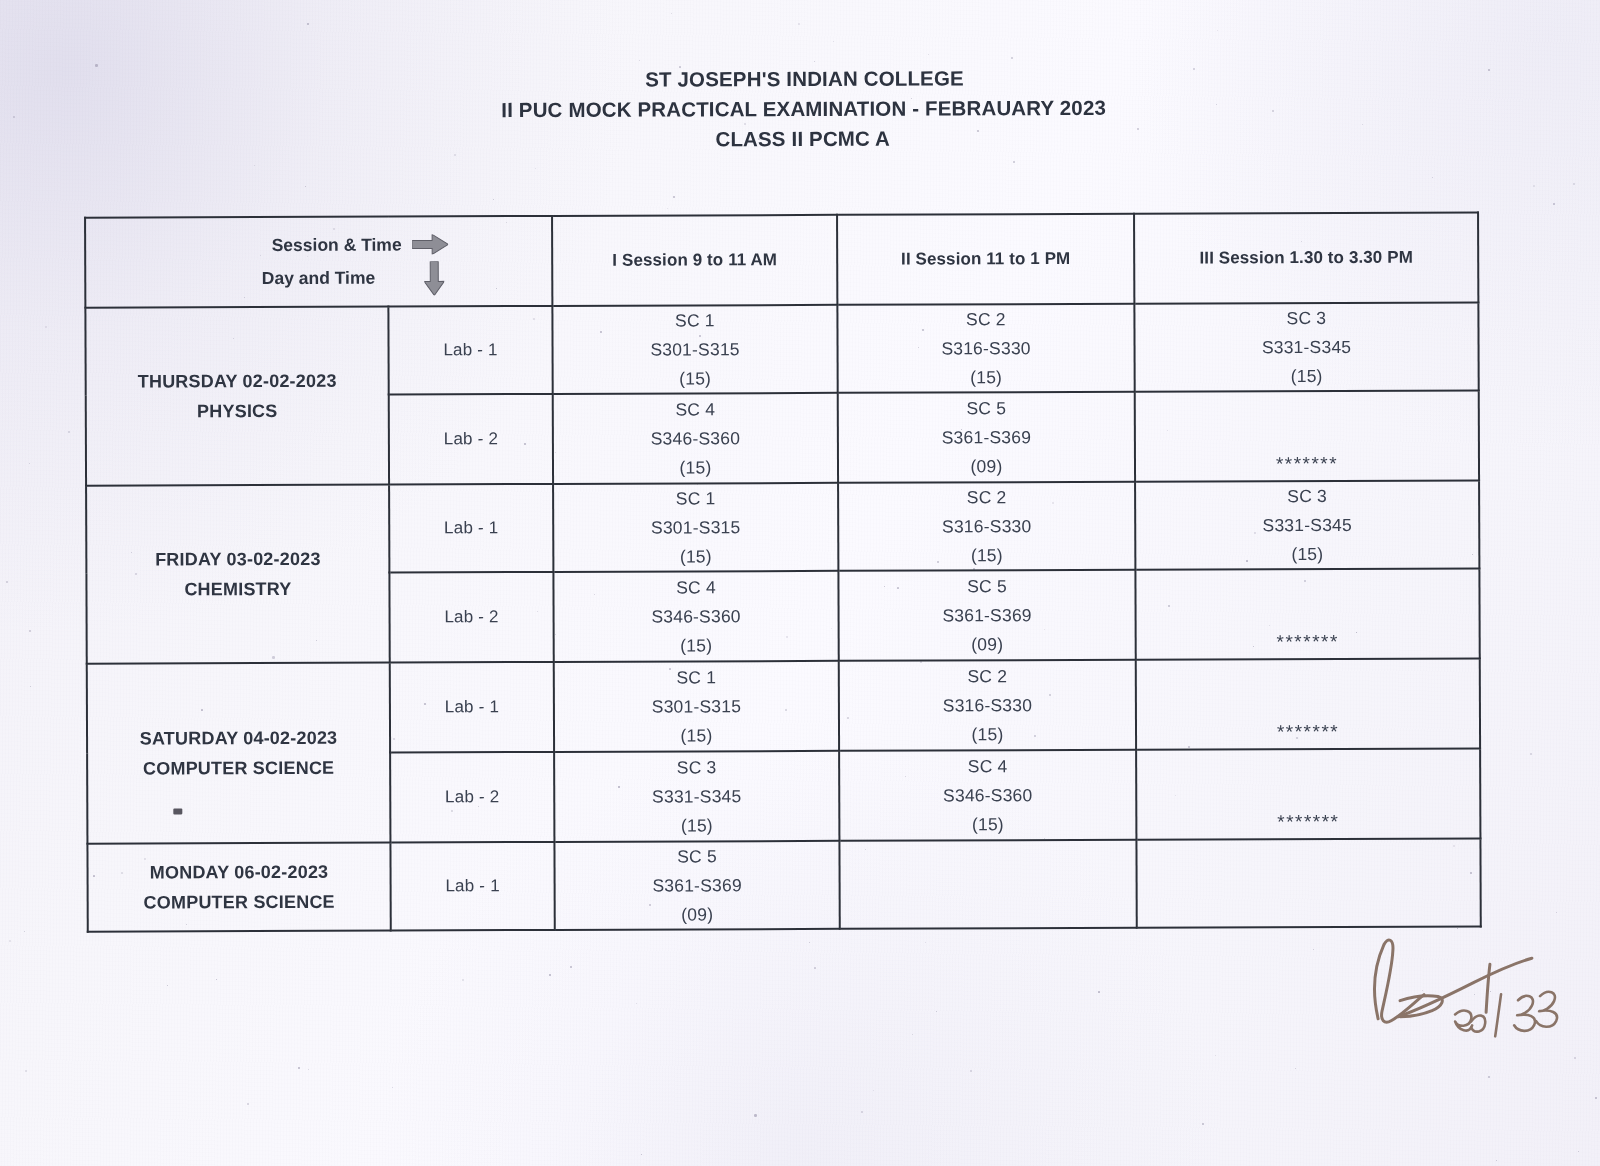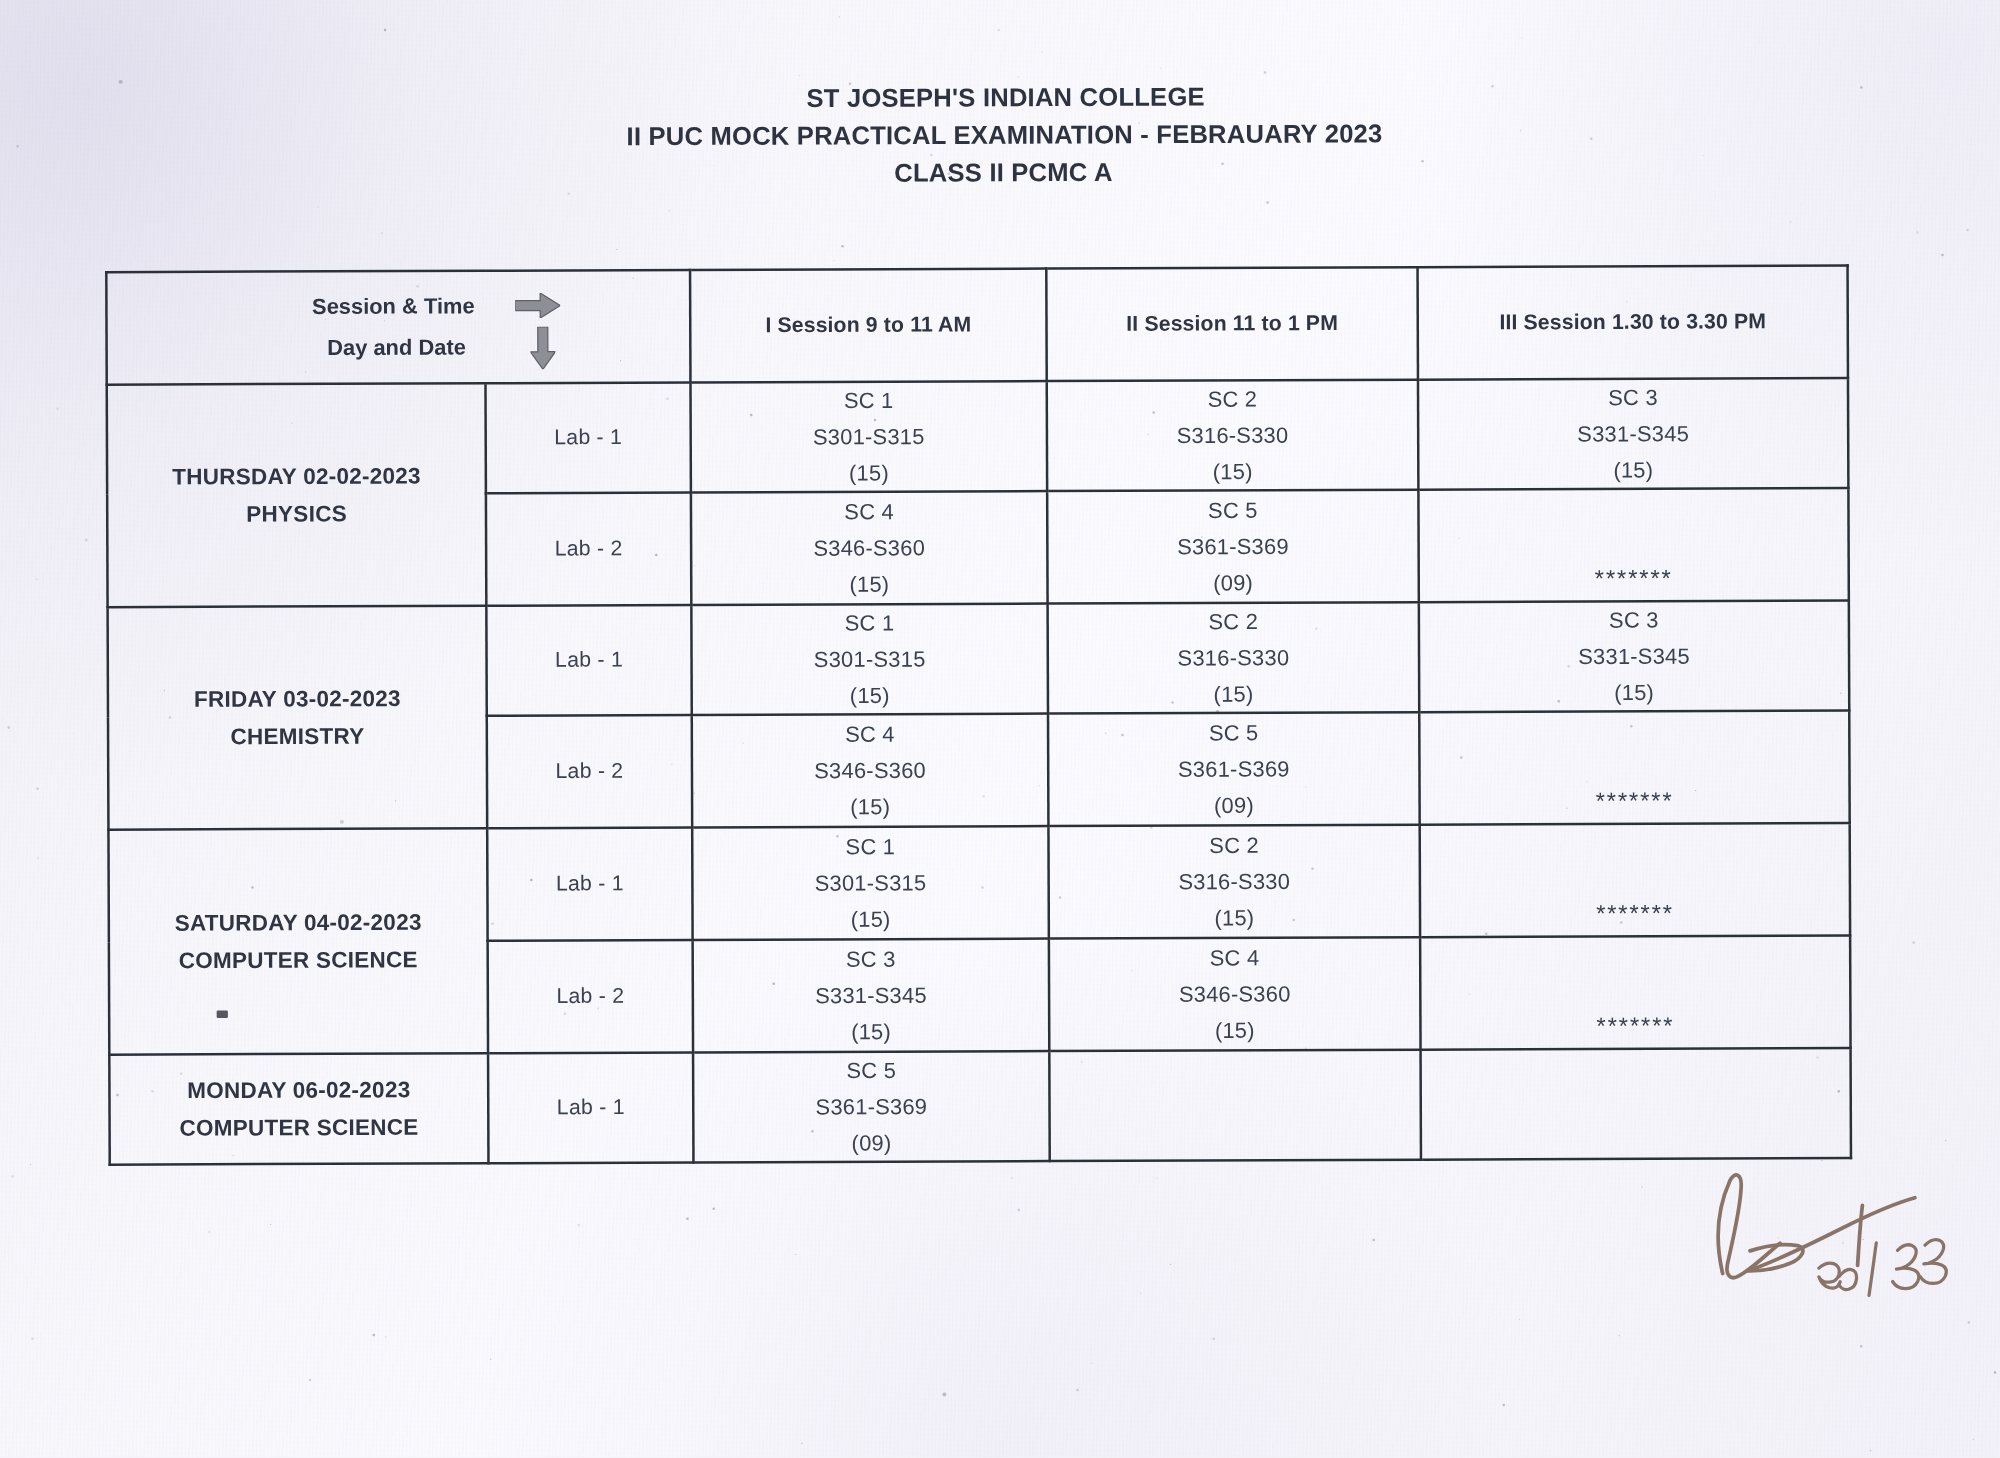--- a/index.html
+++ b/index.html
@@ -107,21 +107,21 @@
     display: inline-block;
     text-align: left;
     padding-left: 60px;
     line-height: 33px;
   }
   .corner-line {
     display: flex;
     align-items: center;
     white-space: nowrap;
   }
-  .corner-line .lbl { display: inline-block; }
+  .corner-line .lbl { display: inline-block; text-align: right; }
   .corner-line.r1 .lbl { min-width: 152px; }
   .corner-line.r2 .lbl { min-width: 152px; text-align: left; padding-left: 12px;}
   .arrow {
     display: inline-block;
     margin-left: 10px;
     line-height: 0;
   }
   .arrow svg { display: block; }
 
   .hdr-sess {
@@ -381,21 +381,21 @@
       <tbody id="tbody-root">
           <tr class="hdr-row">
             <td class="hdr-corner" colspan="2"><div class="corner-inner"><div class="corner-line r1">
                   <span class="lbl">Session &amp; Time</span>
                   <span class="arrow">
                     <svg width="36" height="20" viewBox="0 0 36 20">
                       <path d="M0 6 H20 V0 L36 10 L20 20 V14 H0 Z" fill="#8e8e96" stroke="#5f5f68" stroke-width="1"></path>
                     </svg>
                   </span>
                 </div><div class="corner-line r2">
-                  <span class="lbl">Day and Date</span>
+                  <span class="lbl">Day and Time</span>
                   <span class="arrow">
                     <svg width="20" height="34" viewBox="0 0 20 34">
                       <path d="M6 0 H14 V20 H20 L10 34 L0 20 H6 Z" fill="#8e8e96" stroke="#5f5f68" stroke-width="1"></path>
                     </svg>
                   </span>
                 </div></div></td>
             <td class="hdr-sess">I Session 9 to 11 AM</td>
             <td class="hdr-sess">II Session 11 to 1 PM</td>
             <td class="hdr-sess">III Session 1.30 to 3.30 PM</td>
           </tr>

